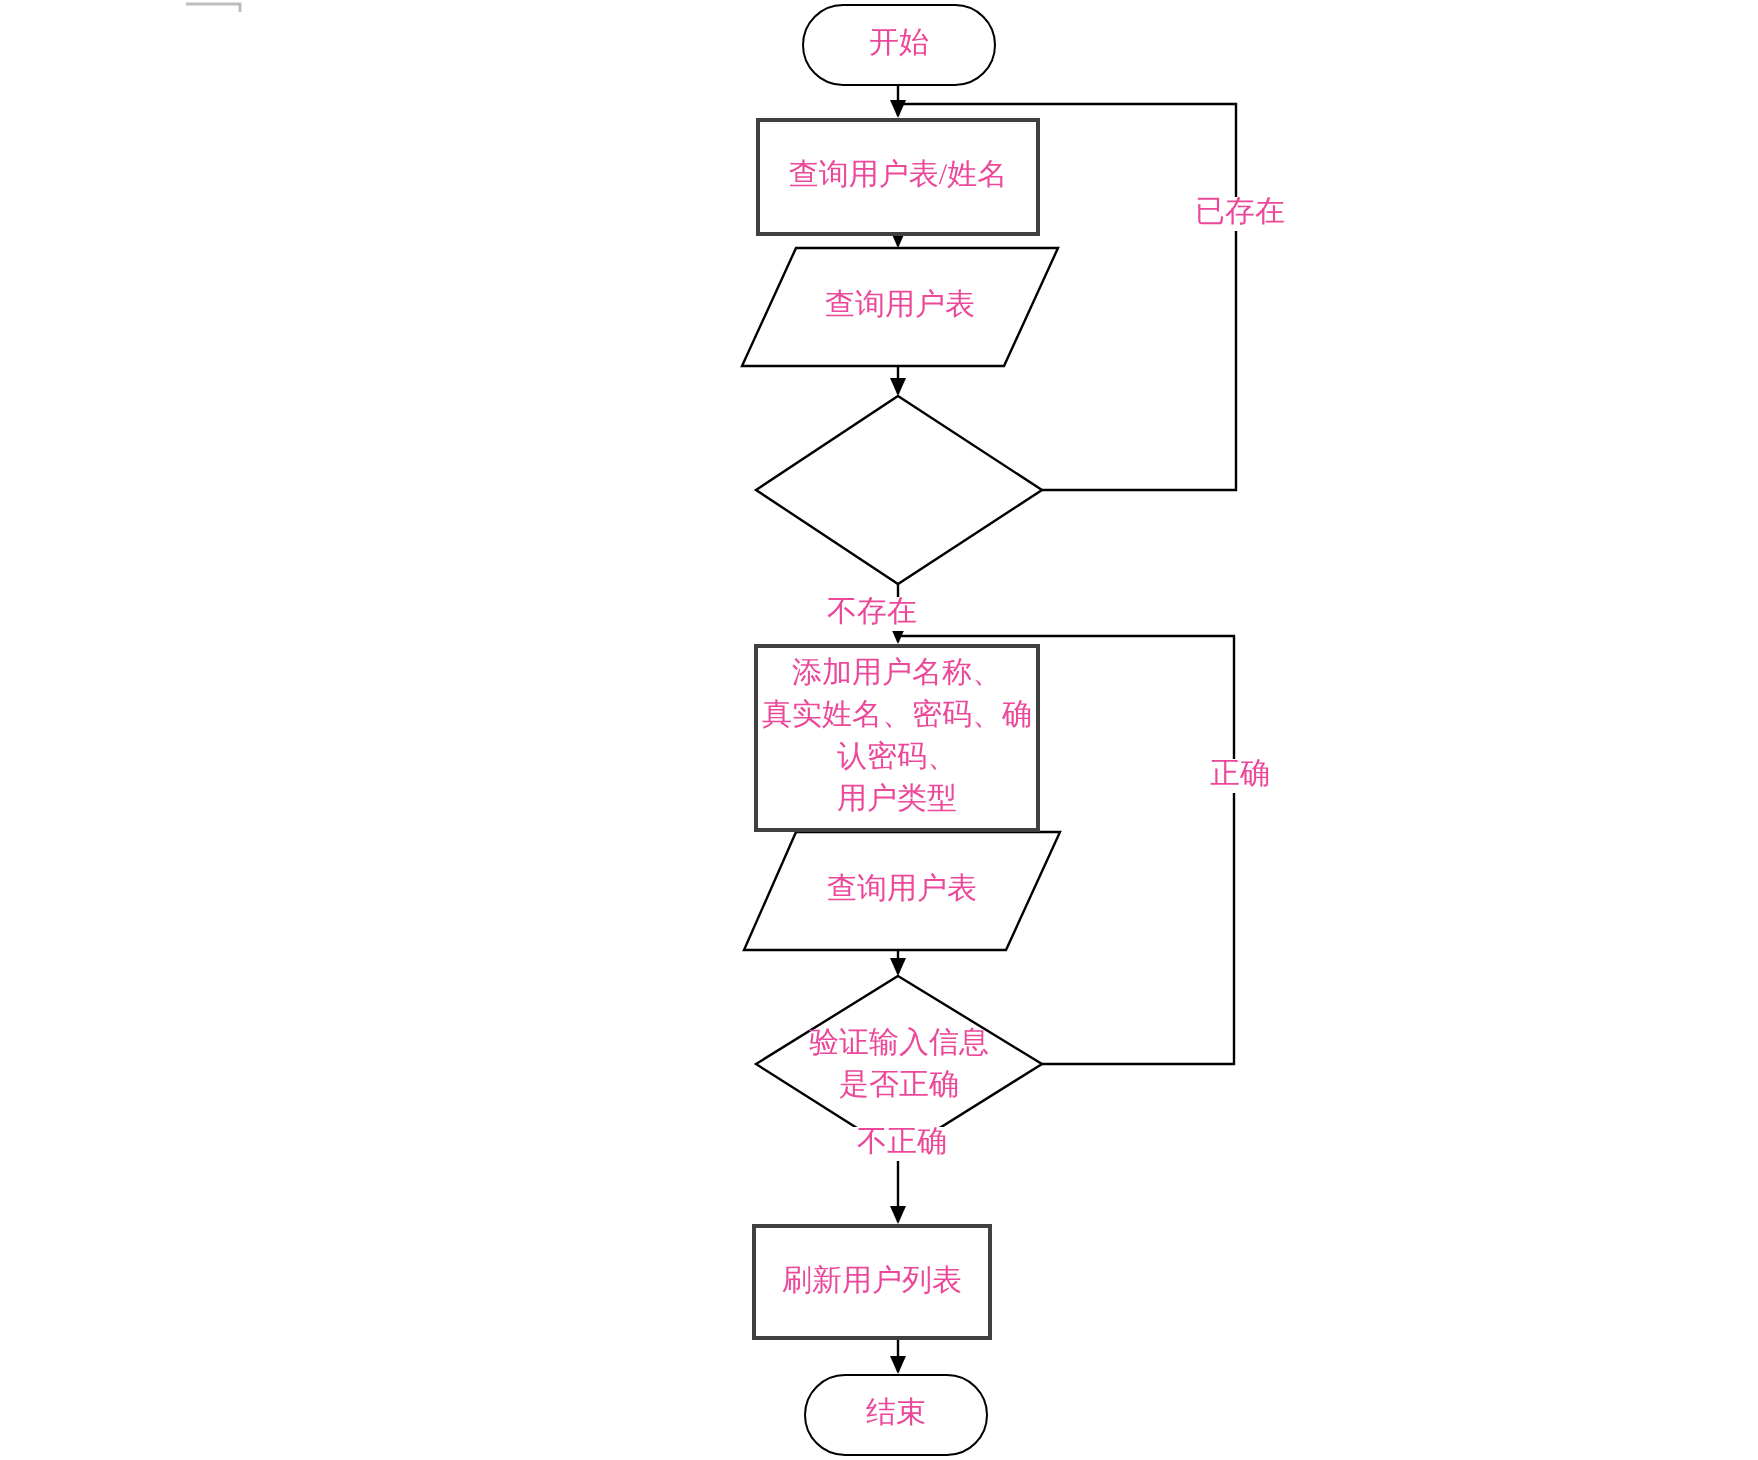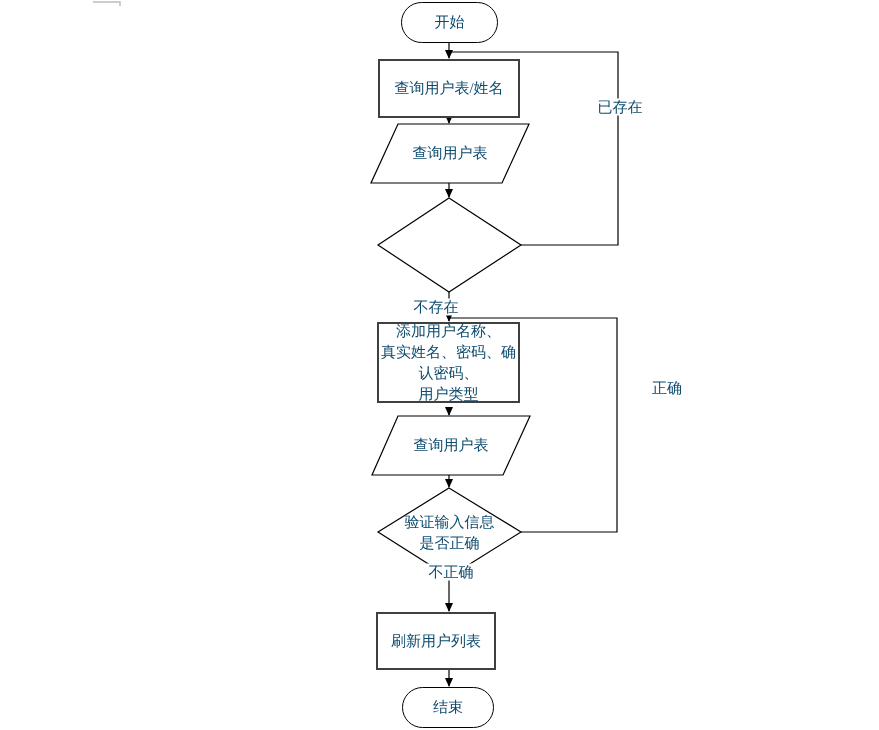--- a/index.html
+++ b/index.html
@@ -7,21 +7,21 @@
     padding: 0;
     background: #ffffff;
   }
   #canvas {
     position: relative;
     width: 879px;
     height: 730px;
     background: #ffffff;
     overflow: hidden;
     font-family: "Liberation Serif", "DejaVu Serif", serif;
-    color: #0c4a6e;
+    color: #ec4899;
   }
   #shape-layer {
     position: absolute;
     left: 0;
     top: 0;
     width: 879px;
     height: 730px;
   }
   .node {
     position: absolute;
@@ -103,21 +103,21 @@
 
   <div class="node process" style="left:378px; top:59px; width:142px; height:59px;">
     <span>查询用户表/姓名</span>
   </div>
 
   <div class="node shape-text" style="left:371px; top:124px; width:158px; height:59px;">
     <span>查询用户表</span>
   </div>
 
 
-  <div class="node process" style="left:377px; top:322px; width:143px; height:81px;">
+  <div class="node process" style="left:377px; top:322px; width:143px; height:94px;">
     <span>添加用户名称、
 真实姓名、密码、确
 认密码、
 用户类型</span>
   </div>
 
   <div class="node shape-text" style="left:372px; top:416px; width:158px; height:59px;">
     <span>查询用户表</span>
   </div>
 
@@ -131,17 +131,17 @@
   </div>
 
   <div class="node terminator" style="left:402px; top:687px; width:92px; height:41px;">
     <span>结束</span>
   </div>
 
   <div class="edge-label" style="left:620px; top:107px;">已存在</div>
 
   <div class="edge-label" style="left:436px; top:307px;">不存在</div>
 
-  <div class="edge-label" style="left:620px; top:388px;margin-left:47px;">正确</div>
+  <div class="edge-label" style="left:620px; top:388px;">正确</div>
 
   <div class="edge-label" style="left:451px; top:572px;">不正确</div>
 
 </div>
 
 </body></html>

